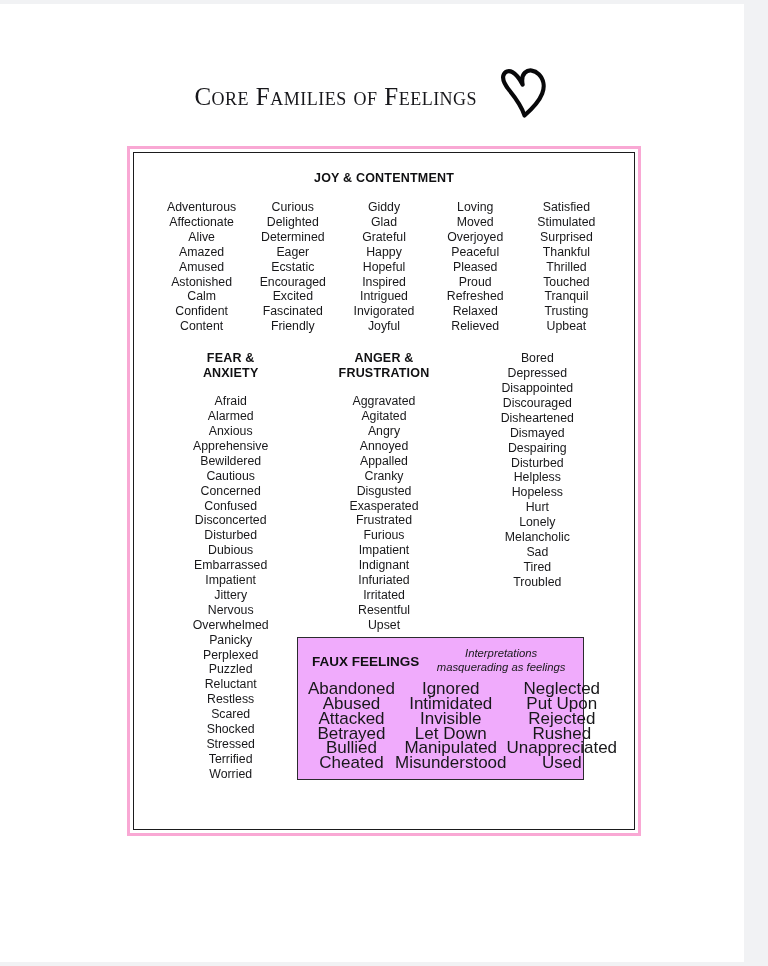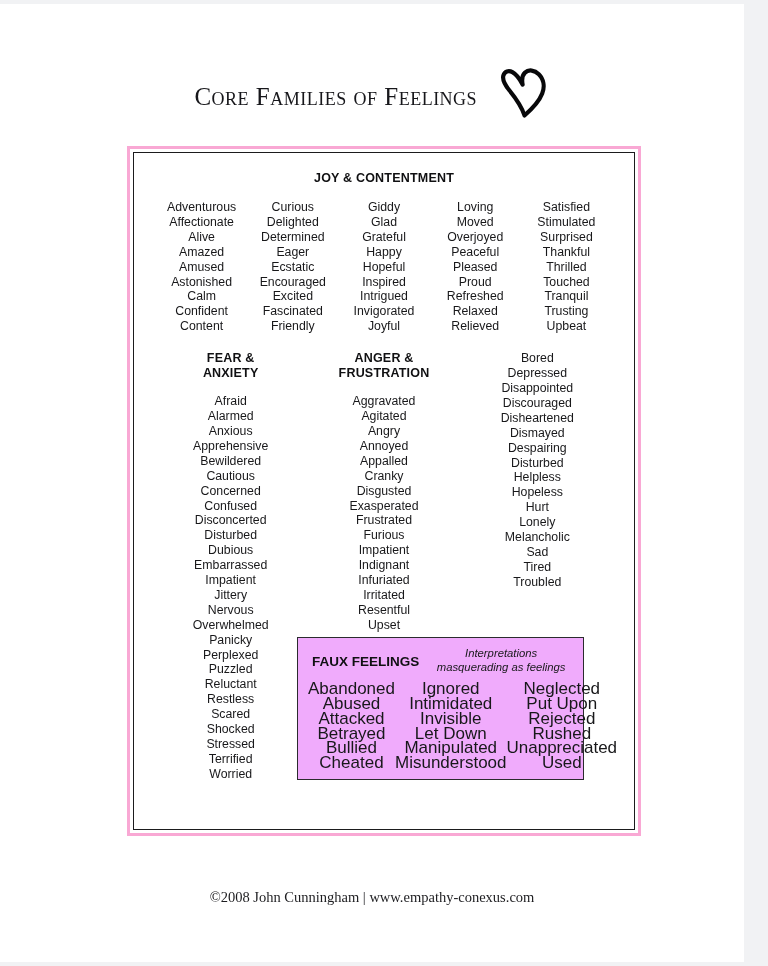--- a/index.html
+++ b/index.html
@@ -400,17 +400,14 @@
             <div class="word">Rushed</div>
             <div class="word">Unappreciated</div>
             <div class="word">Used</div>
           </div>
         </div>
       </div>
 
     </div>
   </div>
 
-  <div id="footer">
-    <span id="footer-text">©2008 John Cunningham  |  www.empathy-conexus.com</span>
-  </div>
 
 </div>
 
 </body></html>

